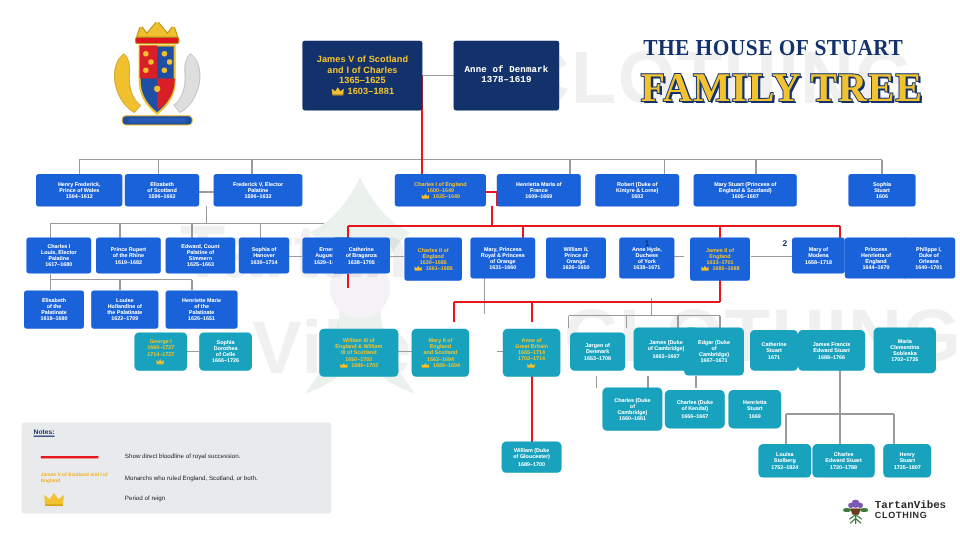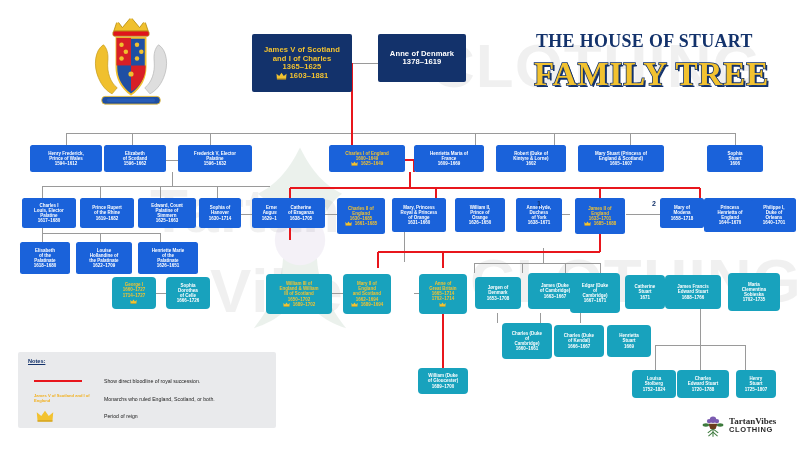--- a/index.html
+++ b/index.html
@@ -108,21 +108,21 @@
   }
   .note-row{position:absolute;left:10px;display:flex;align-items:center;}
   .note-row .key{width:62px;display:flex;align-items:center;justify-content:flex-start;}
   .note-row .txt{font-size:5.2px;color:#222;margin-left:14px;white-space:nowrap;}
   .redline{width:48px;height:1.6px;background:#e8161c;margin-left:6px;}
   .goldname{font-size:4.1px;font-weight:700;color:#f2b01e;line-height:1.15;margin-left:6px;}
 
   
   .brand{position:absolute;left:700px;top:412px;display:flex;align-items:center;gap:3px;}
   .brand-txt{display:flex;flex-direction:column;line-height:1;}
-  .brand-1{font-family:Liberation Serif, serif;font-size:9px;font-weight:700;color:#2b2b2b;}
+  .brand-1{font-family:Liberation Mono, monospace;font-size:9px;font-weight:700;color:#2b2b2b;}
   .brand-2{font-family:"Liberation Sans", sans-serif;font-size:7.5px;font-weight:700;color:#2b2b2b;letter-spacing:.6px;}
 </style>
 </head>
 <body>
 
 <div id="stage">
 
   <div class="wm">
     <div class="wm-text wm1">Tartan</div>
     <div class="wm-text wm2">Vibes</div>
@@ -262,21 +262,21 @@
     <span class="ln">1365–1625</span>
     <span class="reignline">
       <svg class="crown big" viewBox="0 0 24 16">
         <path d="M2 14 L1 3 L7 8 L12 1 L17 8 L23 3 L22 14 Z" fill="#f2c230"></path>
         <rect x="2" y="13.5" width="20" height="2.2" fill="#d9a516"></rect>
       </svg>
       <span>1603–1881</span>
     </span>
   </div>
 
-  <div class="box navy navy-big" style="left:378px;top:34px;width:88px;height:48px;">
+  <div class="box navy navy-big" style="left:378px;top:34px;width:88px;height:58px;font-family:Liberation Mono, monospace;">
     <span class="ln">Anne of Denmark</span>
     <span class="ln">1378–1619</span>
   </div>
 
   <div class="box blue" style="left:30px;top:145px;width:72px;height:27px;">
     <span class="ln">Henry Frederick,</span>
     <span class="ln">Prince of Wales</span>
     <span class="ln">1594–1612</span>
   </div>
 

